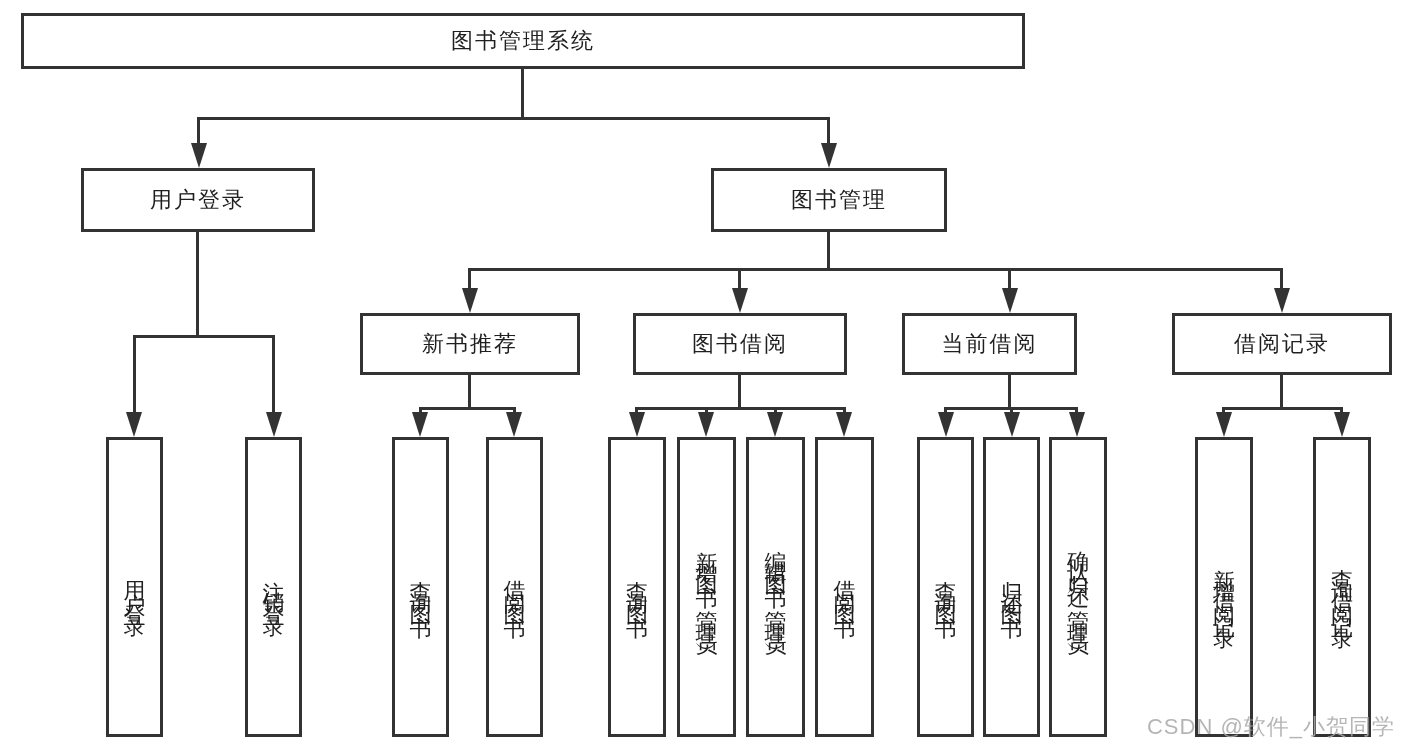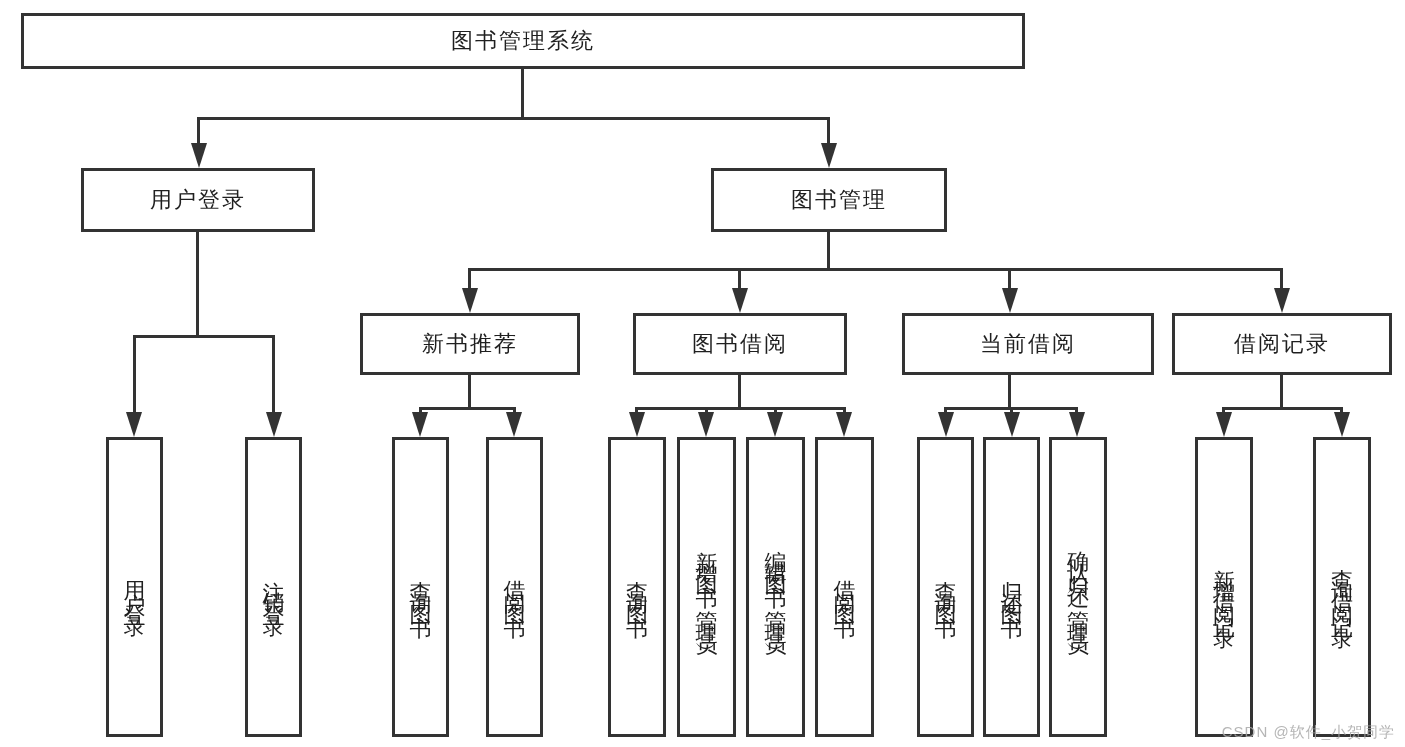--- a/index.html
+++ b/index.html
@@ -24,36 +24,36 @@
   }
   .vline{position:absolute;width:3px;background:#333333;z-index:1;}
   .hline{position:absolute;height:3px;background:#333333;z-index:1;}
   .arrow{
     position:absolute;width:0;height:0;z-index:1;
     border-left:8px solid transparent;border-right:8px solid transparent;
     border-top:25px solid #333333;
   }
   .watermark{
     position:absolute;right:10px;bottom:5px;z-index:6;
-    font-size:15px;color:#a9a9a9;opacity:0.85;letter-spacing:1px;
+    font-size:22px;color:#a9a9a9;opacity:0.85;letter-spacing:1px;
   }
 </style>
 </head>
 <body>
 
 <div class="stage">
 
   <div class="hbox" style="left:21px;top:13px;width:1004px;height:56px;">图书管理系统</div>
 
   <div class="hbox" style="left:81px;top:168px;width:234px;height:64px;">用户登录</div>
   <div class="hbox" style="left:711px;top:168px;width:236px;height:64px;padding-left:20px;">图书管理</div>
 
   <div class="hbox" style="left:360px;top:313px;width:220px;height:62px;">新书推荐</div>
   <div class="hbox" style="left:633px;top:313px;width:214px;height:62px;">图书借阅</div>
-  <div class="hbox" style="left:902px;top:313px;width:252px;height:62px;">当前借阅</div>
+  <div class="hbox" style="left:902px;top:313px;width:175px;height:62px;">当前借阅</div>
   <div class="hbox" style="left:1172px;top:313px;width:220px;height:62px;text-align:right;">借阅记录</div>
 
   <div class="vbox" style="left:106px;width:57px;">
     <span class="vtext">用户登录</span>
   </div>
   <div class="vbox" style="left:245px;width:57px;">
     <span class="vtext">注销登录</span>
   </div>
 
   <div class="vbox" style="left:392px;width:57px;">

